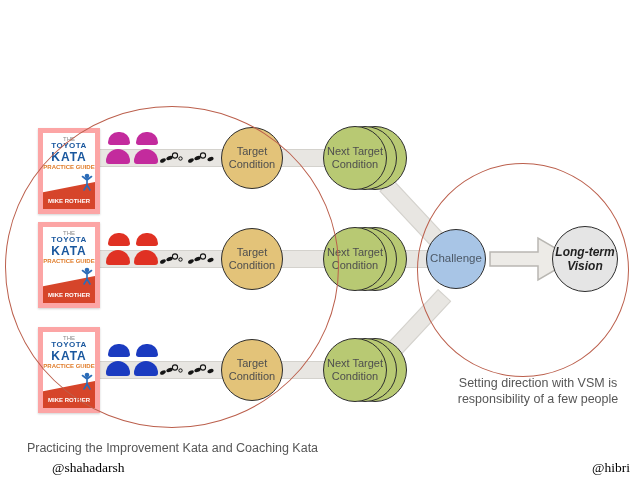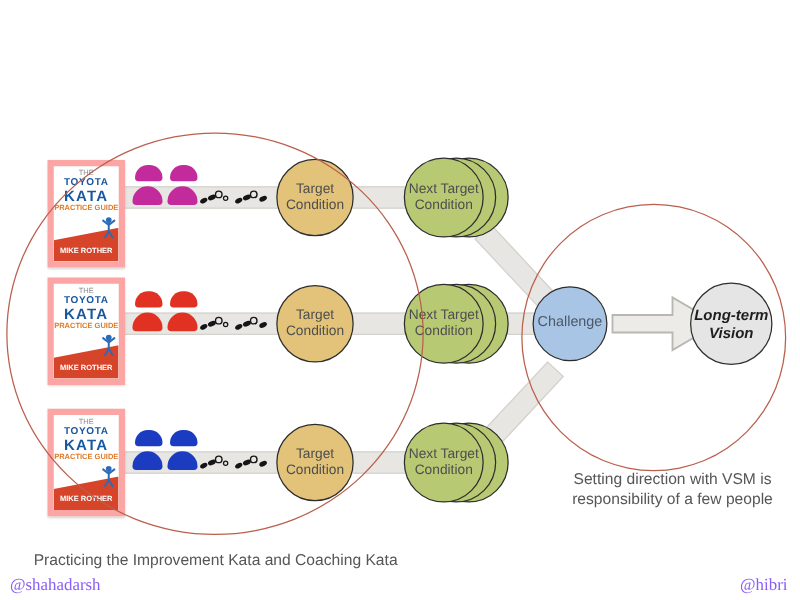--- a/index.html
+++ b/index.html
@@ -55,21 +55,21 @@
   .challenge{width:60px;height:60px;left:426px;top:229px;font-size:11.5px;color:#4c5866;}
   .vision{width:66px;height:66px;left:552px;top:226px;font-size:12px;font-weight:bold;color:#1f1f1f;}
 
   .bigarrow{position:absolute;left:488px;top:233px;z-index:1;}
 
   .note{position:absolute;font-size:12.5px;line-height:1.25;color:#565656;text-align:center;}
   .note-right{left:440px;top:376px;width:196px;}
   .note-bottom{left:10px;top:425px;width:325px;margin-top:16px;}
 
   .footer-handle{position:absolute;top:460px;font-family:"Liberation Serif", serif;
-                 font-size:13.5px;color:#8b5cf6;}
+                 font-size:13.5px;color:#000000;margin-left:44px;}
   .footer-left{left:8px;} .footer-right{right:10px;}
 </style>
 </head>
 <body>
 
 <div class="slide">
 
 
   <div class="ellipse ellipse-left"></div>
   <div class="ellipse ellipse-right"></div>

